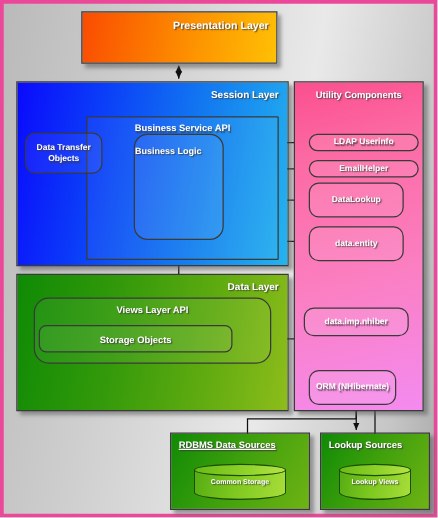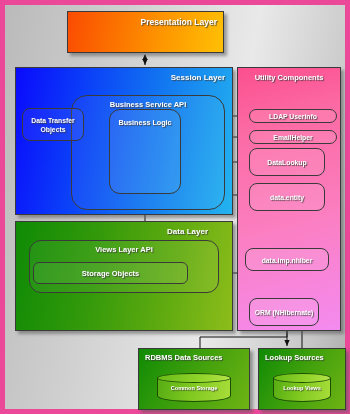--- a/index.html
+++ b/index.html
@@ -1,50 +1,50 @@
 <!DOCTYPE html>
 <html><head>
 <meta charset="utf-8">
 <style>
   html,body{margin:0;padding:0;}
   body{
     width:350px;height:414px;overflow:hidden;
     font-family:"Liberation Sans",sans-serif;
     background:linear-gradient(100deg,#b9b9b9 0%,#cfcfcf 30%,#e9e9e9 62%,#c6c6c6 88%,#a9a9a9 100%);
   }
-  #canvas{position:relative;width:350px;height:414px;box-sizing:border-box;border:5px solid #ec4899;}
+  #canvas{position:relative;width:350px;height:414px;box-sizing:border-box;border:3px solid #ec4899;}
 
   .box{position:absolute;box-sizing:border-box;border:1px solid #3a3a3a;}
   .shadow{box-shadow:3px 3px 3px rgba(90,90,90,.55);}
   .lbl{position:absolute;color:#ffffff;font-weight:bold;text-shadow:1px 1px 1px rgba(60,60,60,.85);white-space:nowrap;}
 
   
   #presentation{left:62px;top:6px;width:157px;height:42px;
     background:linear-gradient(100deg,#fb4b02 0%,#fb6a00 25%,#fd9500 60%,#ffc005 100%);}
   #presentation .lbl{right:6px;top:5px;font-size:8.5px;}
 
   
   #session{left:10px;top:62px;width:218px;height:148px;
     background:linear-gradient(100deg,#0a0afc 0%,#0b3ff8 30%,#1277f0 62%,#24b4ef 100%);text-decoration:underline;}
   #session .lbl{right:7px;top:5px;font-size:8px;}
 
-  #bsapi{left:66px;top:90px;width:154px;height:115px;border-radius:16px;
+  #bsapi{left:66px;top:90px;width:154px;height:115px;border-radius:1px;
     background:rgba(255,255,255,.05);}
   #bsapi .lbl{left:50%;transform:translateX(-50%);top:4px;font-size:7.5px;}
 
   #dto{left:17px;top:103px;width:62px;height:33px;border-radius:8px;background:rgba(255,255,255,.06);}
   #dto .lbl{left:0;right:0;top:7px;text-align:center;font-size:6.8px;line-height:9px;white-space:normal;}
 
   #blogic{left:104px;top:104px;width:72px;height:85px;border-radius:11px;background:rgba(255,255,255,.07);}
-  #blogic .lbl{left:0;right:0;top:8px;text-align:center;font-size:7.2px;line-height:9.5px;white-space:normal;}
+  #blogic .lbl{left:0;right:0;top:8px;text-align:left;font-size:7.2px;line-height:9.5px;white-space:normal;}
 
   
   #datalayer{left:10px;top:216px;width:218px;height:110px;
     background:linear-gradient(100deg,#0f8a05 0%,#32990a 35%,#60ab10 70%,#8dbd1b 100%);}
-  #datalayer .lbl{right:24px;top:5px;font-size:8px;padding-left:43px;}
+  #datalayer .lbl{right:7px;top:5px;font-size:8px;padding-left:43px;}
 
   #dlapi{left:24px;top:235px;width:190px;height:53px;border-radius:12px;background:rgba(255,255,255,.06);}
   #dlapi .lbl{left:50%;transform:translateX(-50%);top:4px;font-size:7.5px;}
 
   #entityobj{left:28px;top:257px;width:155px;height:22px;border-radius:6px;background:rgba(255,255,255,.06);}
   #entityobj .lbl{left:0;right:0;top:6px;text-align:center;font-size:7.5px;}
 
   
   #utility{left:232px;top:62px;width:104px;height:264px;
     background:linear-gradient(165deg,#fb4f8f 0%,#fc6aa3 22%,#fb7ec0 58%,#f48bf0 100%);}
@@ -57,21 +57,21 @@
   #ldap{left:244px;top:104px;width:88px;height:14px;}
   #email{left:244px;top:125px;width:88px;height:14px;}
   #dlookup{left:244px;top:143px;width:76px;height:28px;}
   #dentity{left:244px;top:178px;width:76px;height:28px;}
   #nhiber{left:240px;top:243px;width:84px;height:23px;}
   #orm{left:244px;top:293px;width:70px;height:28px;}
 
   
   #rdbms{left:133px;top:343px;width:112px;height:62px;
     background:linear-gradient(120deg,#0f8a05 0%,#3d9f0c 45%,#6fb314 100%);}
-  #rdbms .lbl{left:6px;top:4px;font-size:7.5px;}
+  #rdbms .lbl{left:6px;top:4px;font-size:7.5px;text-decoration:underline;}
   #lookupsrc{left:253px;top:343px;width:88px;height:62px;
     background:linear-gradient(120deg,#0f8a05 0%,#3d9f0c 45%,#6fb314 100%);}
   #lookupsrc .lbl{left:6px;top:4px;font-size:7.5px;}
 
   .cyl{position:absolute;}
   .cyl .body{position:absolute;left:0;top:5px;width:100%;height:24px;box-sizing:border-box;
     border:1px solid #1d4d05;border-top:none;border-radius:0 0 50% 50%/0 0 26% 26%;
     background:linear-gradient(100deg,#57ad14 0%,#7ec81f 45%,#a8dd3a 100%);}
   .cyl .top{position:absolute;left:0;top:0;width:100%;height:10px;box-sizing:border-box;
     border:1px solid #1d4d05;border-radius:50%/50%;

